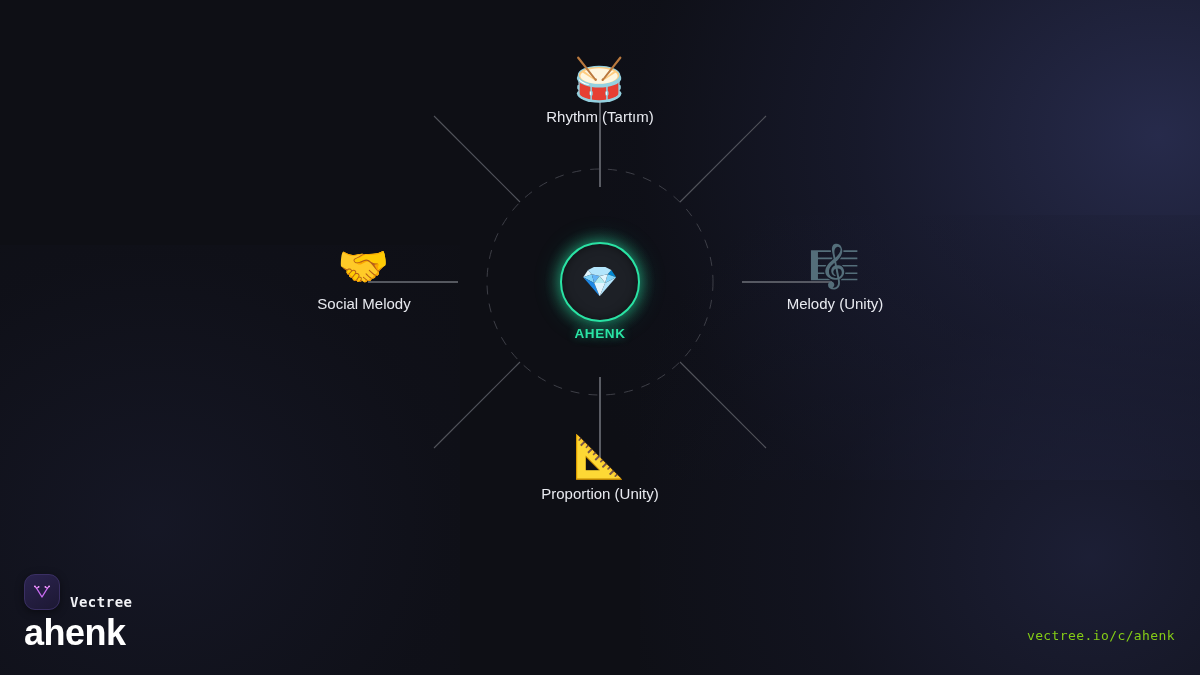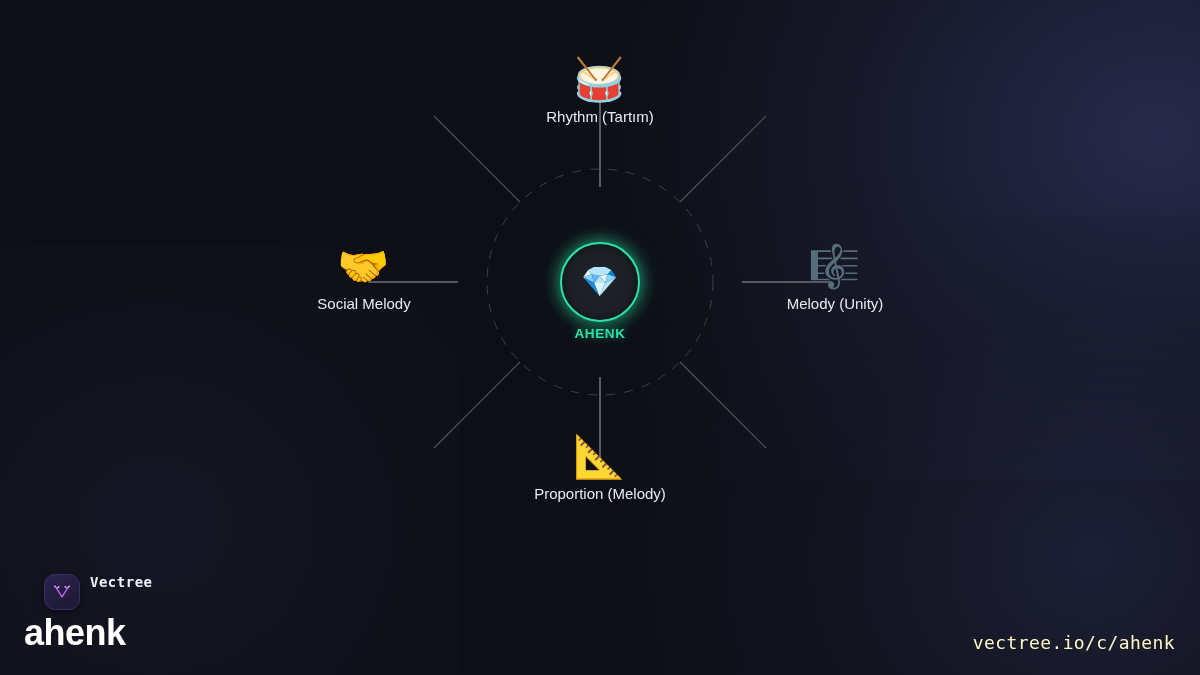--- a/index.html
+++ b/index.html
@@ -131,23 +131,22 @@
   #node-social   { left: 364px; top: 243px; }
 
   
   .footer-brand {
     position: absolute;
     left: 24px;
     bottom: 22px;
   }
   .brand-row {
     display: flex;
-    align-items: flex-start;
+    align-items: flex-end;
     gap: 10px;
-    margin-left: 20px;
   }
   .brand-logo {
     width: 34px;
     height: 34px;
     border-radius: 11px;
     background: linear-gradient(150deg, #2b2350 0%, #231d3f 55%, #1c1833 100%);
     border: 1px solid #3a2f63;
     display: flex;
     align-items: center;
     justify-content: center;
@@ -164,24 +163,24 @@
     margin-top: 4px;
     color: #ffffff;
     font-size: 36px;
     font-weight: bold;
     letter-spacing: -0.5px;
     line-height: 1.08;
   }
   .footer-url {
     position: absolute;
     right: 25px;
-    bottom: 22px;
-    color: #fef9c3;
+    bottom: 32px;
+    color: #84cc16;
     font-family: "DejaVu Sans Mono", "Liberation Mono", monospace;
-    font-size: 18px;
+    font-size: 13px;
     letter-spacing: 0.4px;
   }
 </style>
 </head>
 <body>
 
 <div id="stage">
 
   <div class="bg-glow tr"></div>
   <div class="bg-glow br"></div>
@@ -213,21 +212,21 @@
     <span class="node-label">Rhythm (Tartım)</span>
   </div>
 
   <div class="node" id="node-melody">
     <span class="node-icon">🎼</span>
     <span class="node-label">Melody (Unity)</span>
   </div>
 
   <div class="node" id="node-proportion">
     <span class="node-icon">📐</span>
-    <span class="node-label">Proportion (Melody)</span>
+    <span class="node-label">Proportion (Unity)</span>
   </div>
 
   <div class="node" id="node-social">
     <span class="node-icon">🤝</span>
     <span class="node-label">Social Melody</span>
   </div>
 
   <div class="footer-brand">
     <div class="brand-row">
       <div class="brand-logo">

